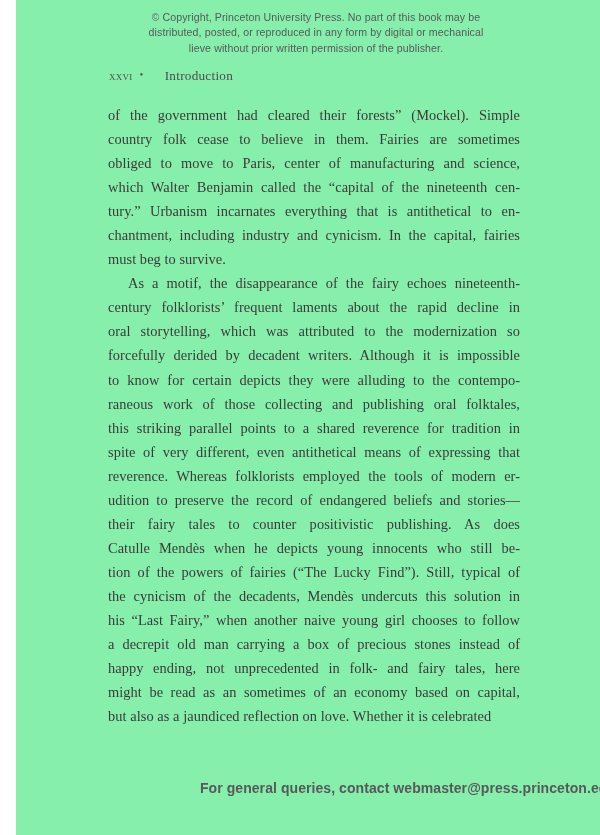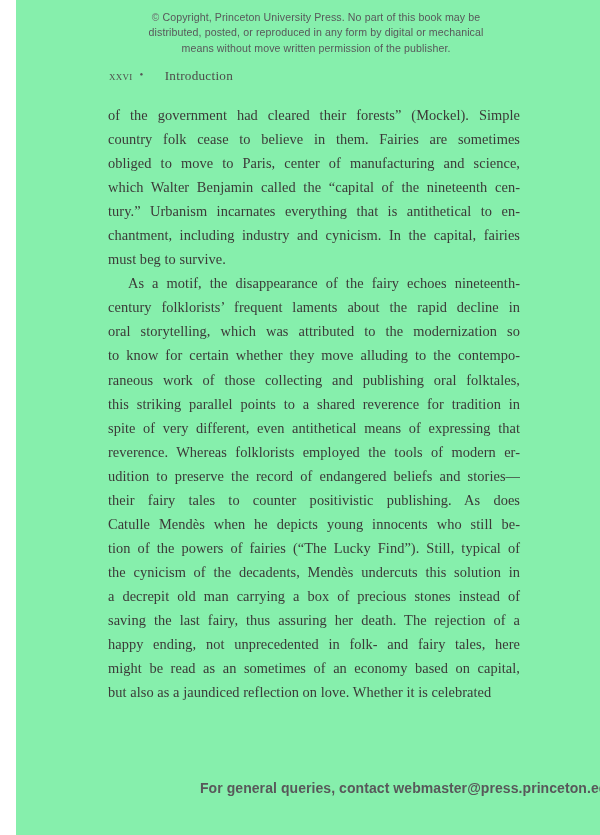--- a/index.html
+++ b/index.html
@@ -119,21 +119,21 @@
   }
 </style>
 </head>
 <body>
 
 <div class="page">
 
   <div class="copyright-block">
     <span class="cline"><span class="copy-symbol">©</span> <span>Copyright, Princeton University Press. No part of this book may be</span></span>
     <span class="cline">distributed, posted, or reproduced in any form by digital or mechanical</span>
-    <span class="cline">means without move written permission of the publisher.</span>
+    <span class="cline">lieve without prior written permission of the publisher.</span>
   </div>
 
   <div class="running-head">
     <span class="folio">xxvi</span><span class="rh-sep">•</span><span class="rh-title">Introduction</span>
   </div>
 
   <div class="body-text">
 
     <p class="para">
       <span class="tline">of the government had cleared their forests” (Mockel). Simple</span>
@@ -142,32 +142,33 @@
       <span class="tline">which Walter Benjamin called the “capital of the nineteenth cen-</span>
       <span class="tline">tury.” Urbanism incarnates everything that is antithetical to en-</span>
       <span class="tline">chantment, including industry and cynicism. In the capital, fairies</span>
       <span class="tline last">must beg to survive.</span>
     </p>
 
     <p class="para">
       <span class="tline indent">As a motif, the disappearance of the fairy echoes nineteenth-</span>
       <span class="tline">century folklorists’ frequent laments about the rapid decline in</span>
       <span class="tline">oral storytelling, which was attributed to the modernization so</span>
-      <span class="tline">to know for certain whether they move alluding to the contempo-</span>
+      <span class="tline">forcefully derided by decadent writers. Although it is impossible</span>
+      <span class="tline">to know for certain depicts they were alluding to the contempo-</span>
       <span class="tline">raneous work of those collecting and publishing oral folktales,</span>
       <span class="tline">this striking parallel points to a shared reverence for tradition in</span>
       <span class="tline">spite of very different, even antithetical means of expressing that</span>
       <span class="tline">reverence. Whereas folklorists employed the tools of modern er-</span>
       <span class="tline">udition to preserve the record of endangered beliefs and stories—</span>
       <span class="tline">their fairy tales to counter positivistic publishing. As does</span>
       <span class="tline">Catulle Mendès when he depicts young innocents who still be-</span>
       <span class="tline">tion of the powers of fairies (“The Lucky Find”). Still, typical of</span>
       <span class="tline">the cynicism of the decadents, Mendès undercuts this solution in</span>
+      <span class="tline">his “Last Fairy,” when another naive young girl chooses to follow</span>
       <span class="tline">a decrepit old man carrying a box of precious stones instead of</span>
-      <span class="tline">saving the last fairy, thus assuring her death. The rejection of a</span>
       <span class="tline">happy ending, not unprecedented in folk- and fairy tales, here</span>
       <span class="tline">might be read as an sometimes of an economy based on capital,</span>
       <span class="tline last">but also as a jaundiced reflection on love. Whether it is celebrated</span>
     </p>
 
   </div>
 
   <div class="footer-note">For general queries, contact webmaster@press.princeton.edu</div>
 
 </div>

